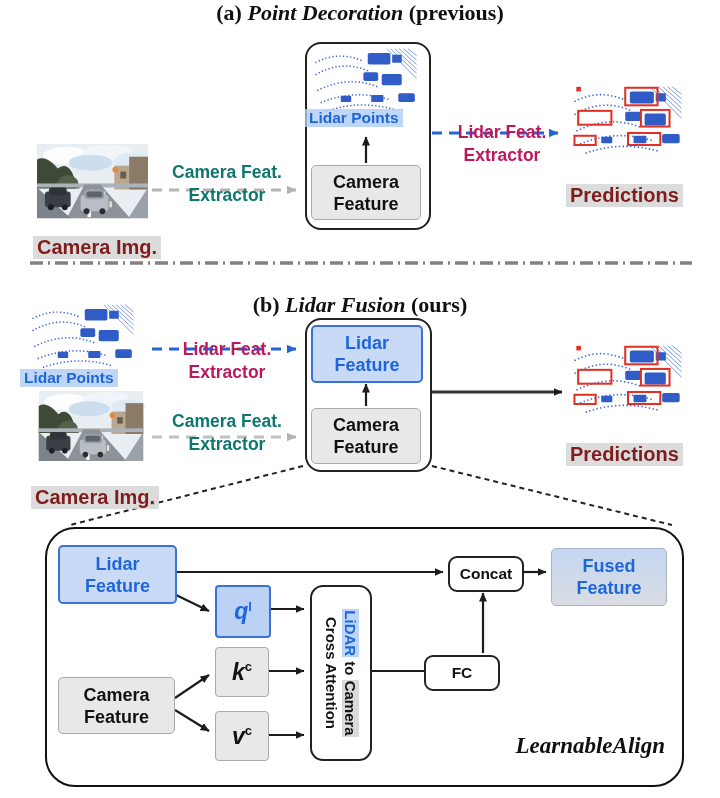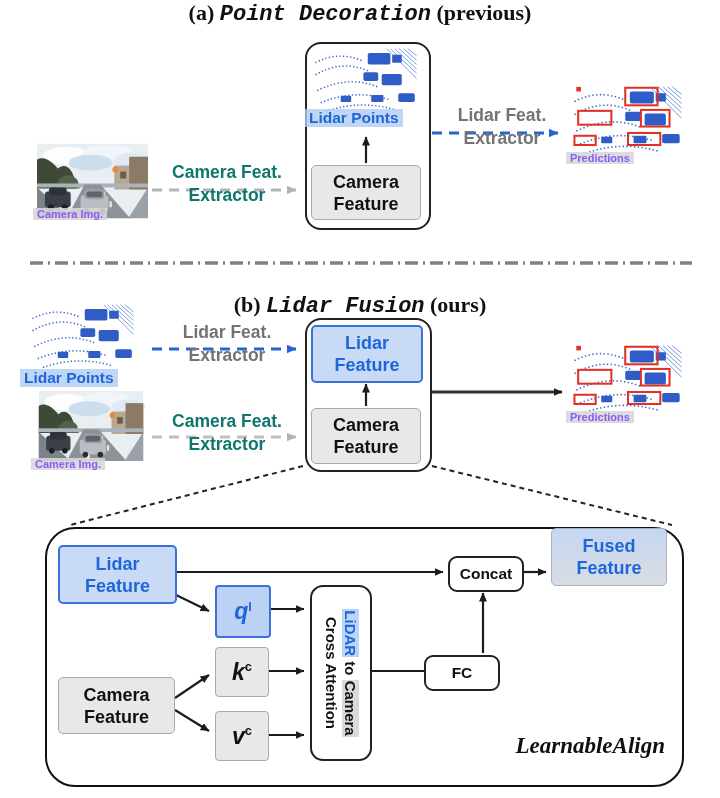--- a/index.html
+++ b/index.html
@@ -1,34 +1,34 @@
 <!DOCTYPE html>
 <html><head>
 <meta charset="utf-8">
 <style>
   html,body{margin:0;padding:0;background:#fff;}
   #fig{position:relative;width:720px;height:798px;background:#fff;overflow:hidden;
        font-family:"Liberation Sans",sans-serif;}
   .abs{position:absolute;}
   .ptitle{width:720px;text-align:center;font-family:"Liberation Serif",serif;
           font-weight:700;font-size:22px;color:#101010;}
-  .ptitle .it{font-style:italic;font-family:Liberation Mono, monospace;}
+  .ptitle .it{font-style:italic;}
   .cont{border:2.4px solid #222;border-radius:16px;background:transparent;}
   .bigbox{border:2.6px solid #111;border-radius:30px;background:transparent;}
   .fbox{display:flex;flex-direction:column;align-items:center;justify-content:center;
         font-weight:700;font-size:18px;line-height:22px;border-radius:5px;text-align:center;}
   .fbox.blue{background:#c9daf6;border:2.2px solid #3a72d9;color:#1e66d9;}
   .fbox.gray{background:#e8e8e8;border:1.6px solid #a9a9a9;color:#111;}
   .fbox.fused{background:linear-gradient(#c4d6f2,#d9dde2);border:1.6px solid #a9b2c0;color:#1e66d9;}
   .tagwrap{display:flex;justify-content:flex-start;}
   .tag{display:inline-block;font-weight:700;padding:0 4px;white-space:nowrap;}
   .tag.blue{color:#1e66d9;background:rgba(176,204,244,.8);font-size:15.5px;}
-  .tag.gray{color:#8b5cf6;background:rgba(215,215,215,.88);font-size:11px;}
+  .tag.gray{color:#7f1d1d;background:rgba(215,215,215,.88);font-size:20px;margin-top:32px;}
   .arrlabel{text-align:center;font-weight:700;font-size:17.5px;line-height:23px;}
-  .arrlabel.blue{color:#737373;}
+  .arrlabel.blue{color:#be185d;margin-top:17px;}
   .arrlabel.dark{color:#0f766e;}
   .qkv{display:flex;align-items:center;justify-content:center;font-weight:700;
        font-style:italic;font-size:23px;border-radius:4px;}
   .qkv sup{font-size:13px;line-height:10px;margin-top:-10px;font-style:normal;font-weight:700;}
   .qkv.blue{background:#bcd2f5;border:2.2px solid #3a72d9;color:#1e66d9;}
   .qkv.gray{background:#e8e8e8;border:1.6px solid #a9a9a9;color:#111;}
   .roundbox{display:flex;align-items:center;justify-content:center;background:#fff;
             border:2px solid #222;border-radius:9px;font-weight:700;font-size:15.5px;color:#111;}
   .ca-box{background:#fff;border:2px solid #222;border-radius:13px;}
   .ca-text{position:absolute;left:50%;top:50%;width:172px;
@@ -277,21 +277,21 @@
       </div>
     </div>
 
     <div class="abs roundbox" style="left:448px;top:556px;width:72px;height:32px;">
       <span>Concat</span>
     </div>
     <div class="abs roundbox" style="left:424px;top:655px;width:72px;height:32px;">
       <span>FC</span>
     </div>
 
-    <div class="abs fbox fused" style="left:551px;top:528px;width:114px;height:56px;">
+    <div class="abs fbox fused" style="left:551px;top:548px;width:114px;height:56px;">
       <div>Fused</div>
       <div>Feature</div>
     </div>
 
     <div class="abs caption" style="left:440px;top:733px;width:225px;text-align:right;font-family:Liberation Serif, serif;">
       <span>LearnableAlign</span>
     </div>
 
   </div>
 </div>

